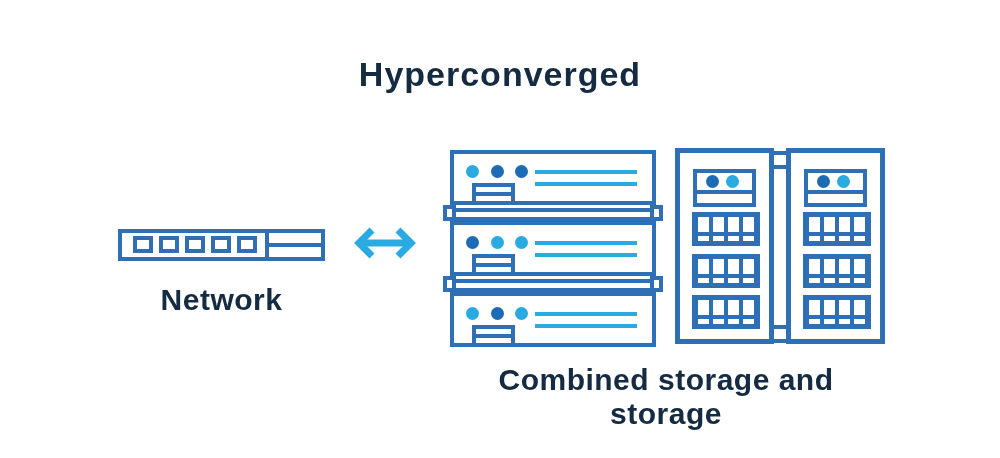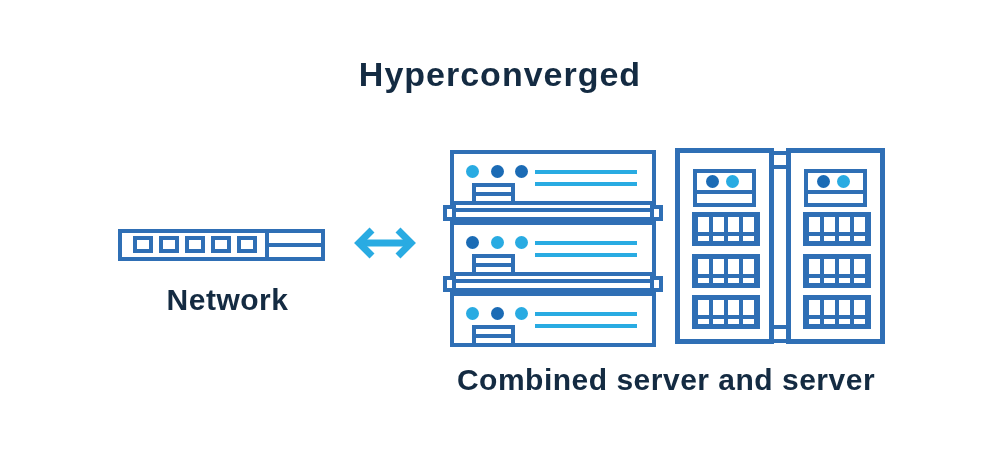--- a/index.html
+++ b/index.html
@@ -12,21 +12,21 @@
   }
   .title {
     position: absolute; left: 0; top: 55px; width: 1000px;
     text-align: center; font-size: 34px; font-weight: 700;
     letter-spacing: 1px; color: #142b42;
   }
   .label {
     position: absolute; text-align: center;
     font-size: 30px; font-weight: 700; letter-spacing: 0.5px; color: #142b42;
   }
-  .net-label { left: 124px; width: 207px; top: 283px; }
+  .net-label { left: 118px; width: 207px; top: 283px; }
   .combined-label { left: 440px; width: 452px; top: 363px; }
 
   
   .switch { position: absolute; left: 118px; top: 229px; width: 207px; height: 32px;
             border: 4px solid #2f6fb5; background: #fff; }
   .port-row { position: absolute; left: 11px; top: 3px; display: flex; gap: 6px; }
   .port { width: 20px; height: 17px; border: 4px solid #2f6fb5; background: #fff; }
   .sw-divider { position: absolute; left: 143px; top: 0; bottom: 0; width: 4px; background: #2f6fb5; }
   .sw-hline { position: absolute; left: 147px; width: 52px; top: 10px; height: 4px; background: #2f6fb5; }
 
@@ -195,13 +195,13 @@
       <div class="cell"></div>
       <div class="cell"></div>
       <div class="cell"></div>
       <div class="cell"></div>
       <div class="cell"></div>
       <div class="cell"></div>
       <div class="cell"></div>
     </div>
   </div>
 
-<div class="label combined-label">Combined server and server</div>
+<div class="label combined-label">Combined storage and storage</div>
 
 </body></html>

